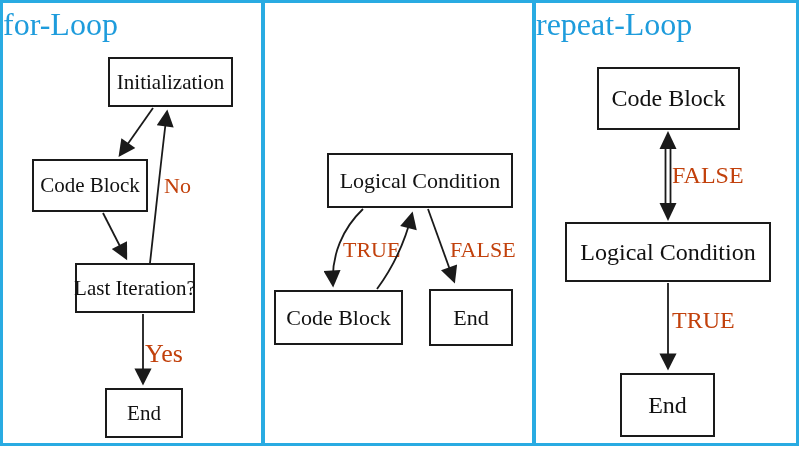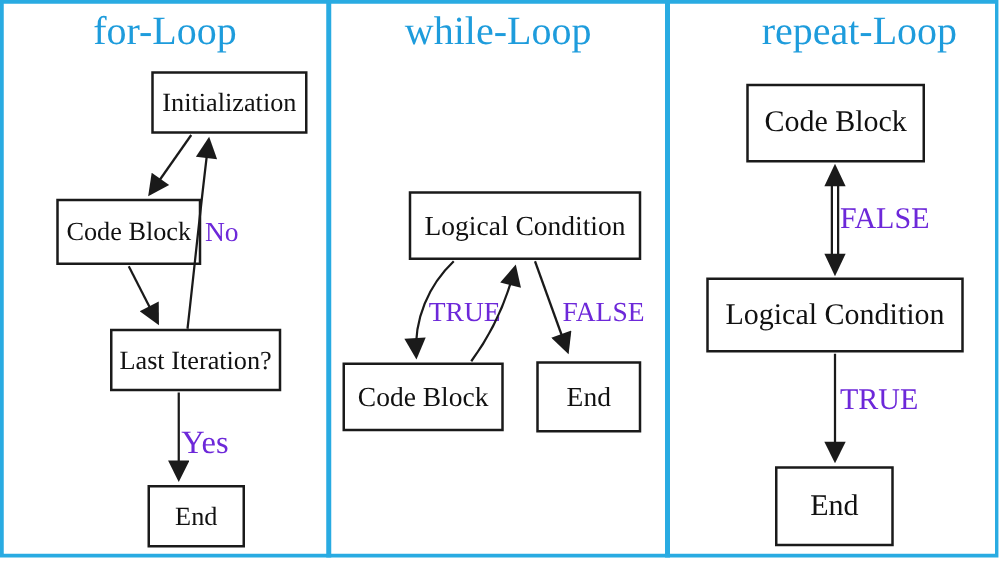--- a/index.html
+++ b/index.html
@@ -31,64 +31,63 @@
     width: 4px;
     height: 446px;
     background: var(--accent);
   }
   .divider.d1 { left: 261px; }
   .divider.d2 { left: 532px; }
 
   .panel-title {
     position: absolute;
     top: 4px;
-    text-align: center;
     font-size: 32px;
     line-height: 40px;
     color: var(--title);
     white-space: nowrap;
   }
   .panel-title.t1 { left: 3px;   width: 258px; }
   .panel-title.t2 { left: 265px; width: 267px; }
   .panel-title.t3 { left: 536px; width: 303px; }
 
   .node {
     position: absolute;
     background: #ffffff;
     border: 2px solid var(--stroke);
     display: flex;
     align-items: center;
     justify-content: center;
     color: #111111;
     white-space: nowrap;
     z-index: 2;
   }
-  .fs21 { font-size: 21px; margin-left: 13px; }
+  .fs21 { font-size: 21px; }
   .fs22 { font-size: 22px; }
   .fs24 { font-size: 24px; }
 
   
   .n-init  { left: 108px; top: 57px;  width: 125px; height: 50px; }
   .n-code1 { left: 32px;  top: 159px; width: 116px; height: 53px; }
-  .n-last  { left: 75px;  top: 263px; width: 137px; height: 50px; }
+  .n-last  { left: 75px;  top: 263px; width: 120px; height: 50px; }
   .n-end1  { left: 105px; top: 388px; width: 78px;  height: 50px; }
 
   
   .n-cond2 { left: 327px; top: 153px; width: 186px; height: 55px; }
   .n-code2 { left: 274px; top: 290px; width: 129px; height: 55px; }
   .n-end2  { left: 429px; top: 289px; width: 84px;  height: 57px; }
 
   
   .n-code3 { left: 597px; top: 67px;  width: 143px; height: 63px; }
   .n-cond3 { left: 565px; top: 222px; width: 206px; height: 60px; }
   .n-end3  { left: 620px; top: 373px; width: 95px;  height: 64px; }
 
   .edge-label {
     position: absolute;
-    color: #6d28d9;
+    color: #c2410c;
     white-space: nowrap;
     z-index: 3;
   }
   .l-no     { left: 164px; top: 173px; font-size: 22px; }
   .l-yes    { left: 145px; top: 339px; font-size: 26px; }
   .l-true2  { left: 343px; top: 237px; font-size: 22px; }
   .l-false2 { left: 450px; top: 237px; font-size: 22px; }
   .l-false3 { left: 672px; top: 162px; font-size: 24px; }
   .l-true3  { left: 672px; top: 307px; font-size: 24px; }
 
@@ -109,21 +108,20 @@
 </head>
 <body>
 
 <div class="stage">
 
   <div class="frame"></div>
   <div class="divider d1"></div>
   <div class="divider d2"></div>
 
   <div class="panel-title t1">for-Loop</div>
-  <div class="panel-title t2">while-Loop</div>
   <div class="panel-title t3">repeat-Loop</div>
 
   <div class="node fs21 n-init">Initialization</div>
   <div class="node fs21 n-code1">Code Block</div>
   <div class="node fs21 n-last">Last Iteration?</div>
   <div class="node fs21 n-end1">End</div>
 
   <div class="node fs22 n-cond2">Logical Condition</div>
   <div class="node fs22 n-code2">Code Block</div>
   <div class="node fs22 n-end2">End</div>

